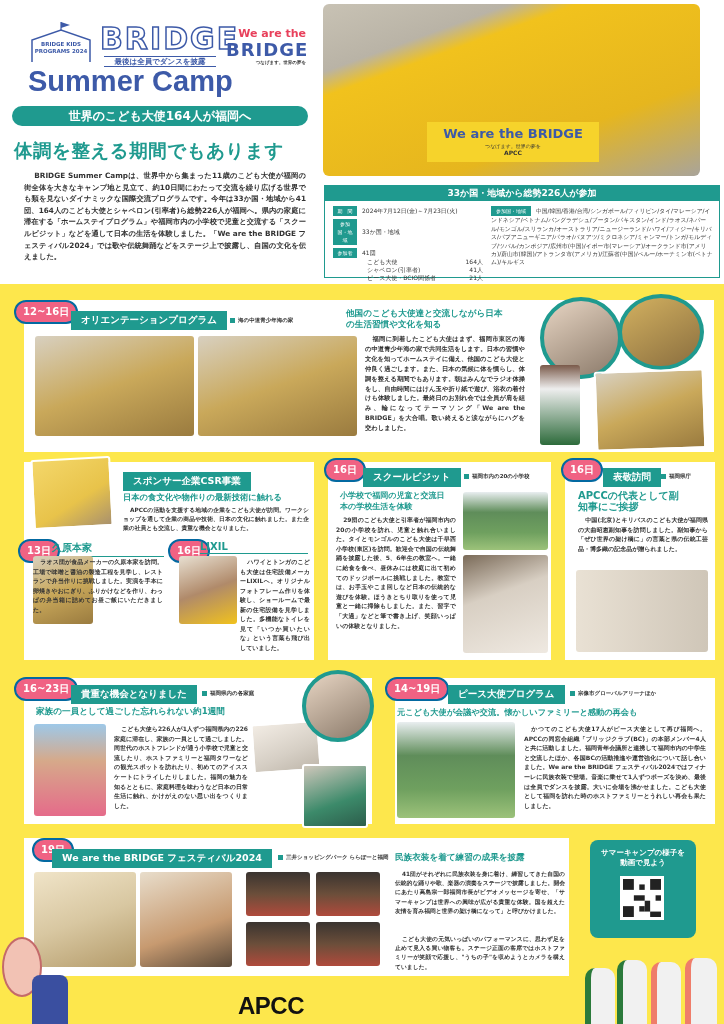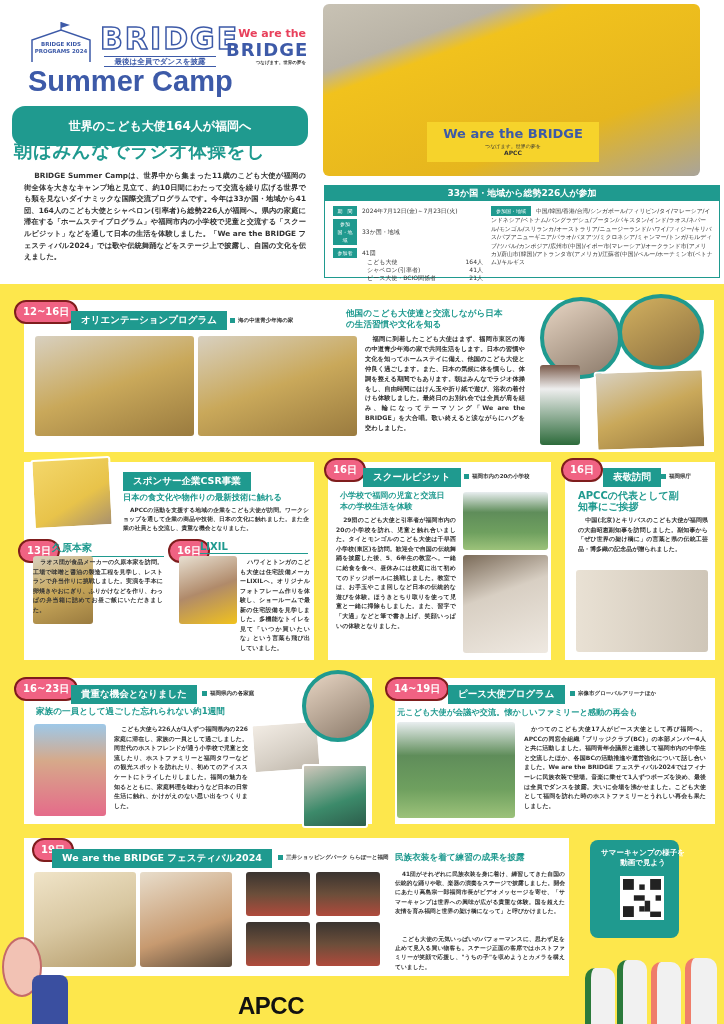--- a/index.html
+++ b/index.html
@@ -8,37 +8,37 @@
 .photo{position:absolute;background:linear-gradient(135deg,#d9c56a,#b7a456 45%,#8f8a7a);border-radius:3px;overflow:hidden}
 .photo.yellow{background:linear-gradient(160deg,#c8c2b4 0%,#b9b3a6 22%,#f1c21d 30%,#e6b61e 70%,#a9a49a 100%)}
 .photo.indoor{background:linear-gradient(160deg,#d8d0c0,#c9a85a 50%,#9a7b3f)}
 .photo.green{background:linear-gradient(180deg,#e9eef0 0%,#5f8d5a 35%,#6fa05f 70%,#9cc27a 100%)}
 .photo.stage{background:linear-gradient(180deg,#3a3430,#6b4e3a 50%,#b04a3c)}
 .photo.white{background:linear-gradient(160deg,#f2ece4,#d6cfc5 60%,#bfb7ab)}
 .circle{position:absolute;border-radius:50%;border:4px solid #1f9a8f;background:linear-gradient(150deg,#e7d5c3,#8b7a6a);overflow:hidden}
 .header-logo{position:absolute}
 .bridge-word{font-family:"DejaVu Sans",sans-serif;font-weight:bold;font-size:30px;letter-spacing:2px;color:#fff;-webkit-text-stroke:1.5px #3d5aa8;line-height:30px}
 .sc{font-family:"Liberation Sans",sans-serif;font-weight:bold;font-size:29px;color:#3d5aa8;line-height:30px}
-.wave-banner{position:absolute;left:12px;top:106px;width:296px;height:40px;background:#1f9a8f;border-radius:13px;color:#fff;font-weight:bold;font-size:12px;display:flex;align-items:center;justify-content:center}
+.wave-banner{position:absolute;left:12px;top:106px;width:296px;height:20px;background:#1f9a8f;border-radius:13px;color:#fff;font-weight:bold;font-size:12px;display:flex;align-items:center;justify-content:center}
 .headline{position:absolute;left:14px;top:138px;width:300px;font-weight:bold;font-size:18.5px;color:#1f9a8f;letter-spacing:0.5px;white-space:nowrap}
 .intro{position:absolute;left:24px;top:170px;width:282px;font-size:7.3px;line-height:11.6px;font-weight:bold;color:#333;text-indent:1.4em;text-align:justify}
 .info{position:absolute;left:324px;top:185px;width:396px;height:93px;border:1.5px solid #1f9a8f;background:#fff}
 .info-title{background:#1f9a8f;color:#fff;font-weight:bold;font-size:9px;text-align:center;height:15px;line-height:15px}
 .lbl{display:inline-block;background:#1f9a8f;color:#fff;font-size:5px;padding:1px 3px;margin-right:5px;width:24px;text-align:center;vertical-align:middle}
 .info-col{position:absolute;font-size:6px;line-height:8px;color:#333}
 .yellow-bg{position:absolute;left:0;top:284px;width:724px;height:740px;background:#fde74c}
 .card{position:absolute;background:#fff}
-.day{position:absolute;background:#f06283;color:#fff;font-weight:bold;font-size:10px;border-radius:12px;padding:3px 7px;white-space:nowrap;border:2px solid #7f1d1d}
+.day{position:absolute;background:#f06283;color:#fff;font-weight:bold;font-size:10px;border-radius:12px;padding:3px 7px;white-space:nowrap;border:2px solid #0369a1}
 .sec-title{position:absolute;background:#1f9a8f;color:#fff;font-weight:bold;font-size:9.5px;padding:3px 10px;white-space:nowrap}
 .loc{position:absolute;font-size:5.5px;font-weight:bold;color:#333;white-space:nowrap}
 .loc::before{content:"";display:inline-block;width:5px;height:5px;background:#1f9a8f;margin-right:3px;vertical-align:middle}
 .subhead{position:absolute;font-weight:bold;color:#1f9a8f;font-size:8.6px;line-height:11px}
 .body{position:absolute;font-size:6.3px;line-height:9.9px;font-weight:bold;color:#333;text-indent:1.2em;text-align:justify}
 .small-title{position:absolute;font-weight:bold;color:#1f9a8f;font-size:10px;border-bottom:1.5px solid #1f9a8f;padding-bottom:1px}
-.qr-box{position:absolute;left:590px;top:840px;width:89px;height:98px;background:#1f9a8f;border-radius:8px}
+.qr-box{position:absolute;left:590px;top:840px;width:106px;height:98px;background:#1f9a8f;border-radius:8px}
 .qr{position:absolute;left:30px;top:36px;width:44px;height:44px;background:#fff;padding:3px}
 .footer{position:absolute;left:238px;top:992px;display:flex;align-items:center;gap:6px}
 .apcc{font-family:"Liberation Sans",sans-serif;font-weight:bold;font-size:24px;color:#111;letter-spacing:-0.5px}
 .foot-jp{font-size:8.5px;font-weight:bold;line-height:10px;color:#111}
 .foot-en{font-family:"Liberation Sans",sans-serif;font-size:7.5px;font-weight:bold;color:#111}
 </style>
 </head>
 <body>
 
 <div class="header-logo" style="left:28px;top:22px;width:66px;height:42px;">
@@ -56,21 +56,21 @@
 <div class="abs" style="left:104px;top:56px;width:112px;border-top:1.5px solid #3d5aa8;border-bottom:1.5px solid #3d5aa8;font-size:7.5px;font-weight:bold;color:#3d5aa8;text-align:center;line-height:9px">最後は全員でダンスを披露</div>
 <div class="abs sc" style="left:28px;top:66px">Summer Camp</div>
 
 <div class="abs" style="left:226px;top:28px;width:80px;text-align:right">
   <div style="font-size:11px;font-weight:bold;color:#e8405b;line-height:12px">We are the</div>
   <div style="font-size:18px;font-weight:bold;color:#3d5aa8;line-height:20px;letter-spacing:1px">BRIDGE</div>
   <div style="font-size:4.5px;font-weight:bold;color:#333">つなげます。世界の夢を</div>
 </div>
 
 <div class="wave-banner">世界のこども大使164人が福岡へ</div>
-<div class="headline">朝はみんなでラジオ体操をし</div>
+<div class="headline">体調を整える期間でもあります</div>
 <div class="intro">BRIDGE Summer Campは、世界中から集まった11歳のこども大使が福岡の街全体を大きなキャンプ地と見立て、約10日間にわたって交流を繰り広げる世界でも類を見ないダイナミックな国際交流プログラムです。今年は33か国・地域から41団、164人のこども大使とシャペロン(引率者)ら総勢226人が福岡へ。県内の家庭に滞在する「ホームステイプログラム」や福岡市内の小学校で児童と交流する「スクールビジット」などを通して日本の生活を体験しました。「We are the BRIDGE フェスティバル2024」では歌や伝統舞踊などをステージ上で披露し、自国の文化を伝えました。</div>
 
 <div class="photo yellow" style="left:323px;top:4px;width:377px;height:172px;border-radius:6px">
   <div class="abs" style="left:104px;top:118px;width:172px;height:40px;background:#f6d32b;text-align:center">
     <div style="font-size:13px;font-weight:bold;color:#3d5aa8;line-height:18px;margin-top:3px">We are the BRIDGE</div>
     <div style="font-size:5px;color:#333">つなげます。世界の夢を</div>
     <div style="font-size:6px;font-weight:bold;color:#333">APCC</div>
   </div>
 </div>
 

